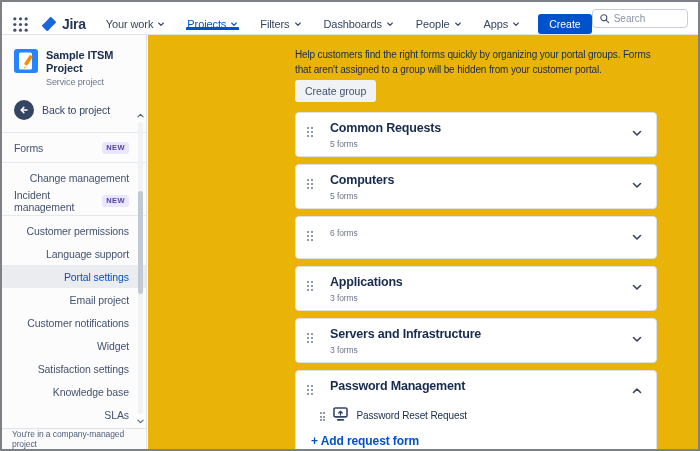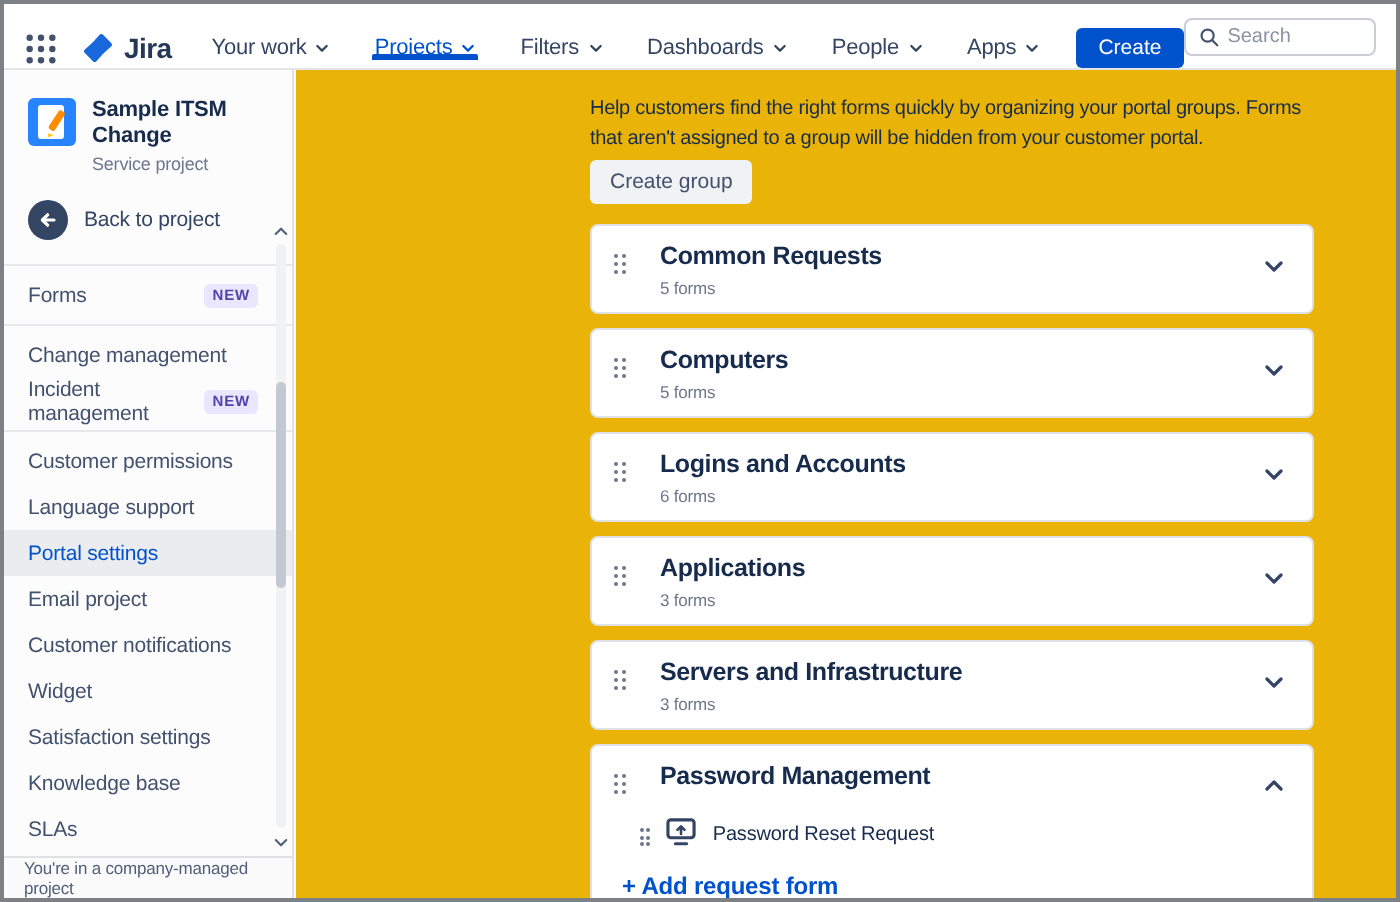--- a/index.html
+++ b/index.html
@@ -35,21 +35,21 @@
   
   .sidebar { position:absolute; left:0; top:33px; bottom:0; width:145px; background:#fcfcfd;
              border-right:1px solid #dfe1e6; color:#42526e; }
   .project { display:flex; gap:8px; padding:14px 10px 0 12px; align-items:flex-start; }
   .project-name { font-size:11px; font-weight:bold; color:#172B4D; line-height:13px; }
   .project-type { font-size:9px; color:#6b778c; margin-top:2px; }
   .back-row { display:flex; gap:8px; align-items:center; padding:0 12px; margin-top:13px;
               font-size:10.5px; color:#344563; cursor:pointer; }
   .menu { margin-top:12px; border-top:1px solid #e6e8ec; padding-top:3px; }
   .menu-item { height:23px; display:flex; align-items:center; padding:0 17px 0 12px; gap:6px;
-               font-size:10.5px; cursor:pointer; color:#42526e; }
+               font-size:10.5px; cursor:pointer; color:#42526e;justify-content:flex-end; }
   .menu-item.selected { background:#ebecf0; color:#0052CC; }
   .menu-divider { border-top:1px solid #e6e8ec; margin:3px 0; }
   .badge { margin-left:auto; font-size:7.5px; font-weight:bold; color:#5243AA; background:#EAE6FF;
            padding:1.5px 4px; border-radius:3px; letter-spacing:.4px; }
   .sidebar-footer { position:absolute; left:0; right:0; bottom:0; height:21px; border-top:1px solid #dfe1e6;
            background:#fbfbfc; display:flex; align-items:center; padding:0 10px; font-size:8.5px; color:#505f79; }
   .sb-scroll { position:absolute; right:1px; top:76px; bottom:24px; width:9px; }
   .sb-arrow { position:absolute; left:0; width:9px; height:8px; display:flex; align-items:center;
            justify-content:center; color:#505f79; cursor:pointer; }
   .sb-arrow.up { top:0; } .sb-arrow.down { bottom:0; }
@@ -176,21 +176,21 @@
     <div class="project">
       <span style="display:flex">
         <svg width="24" height="24" viewBox="0 0 24 24">
           <rect x="0" y="0" width="24" height="24" rx="3" fill="#2684FF"></rect>
           <rect x="5" y="3.5" width="13" height="17" rx="1.5" fill="#fff"></rect>
           <rect x="12.6" y="5.8" width="3.6" height="11" rx="1.2" fill="#FF8B00" transform="rotate(33 14.4 11.3)"></rect>
           <path d="M10.2 17.6l2.6 1-2.9 1 .3-2z" fill="#FFC400"></path>
         </svg>
       </span>
       <div>
-        <div class="project-name">Sample ITSM Change</div>
+        <div class="project-name">Sample ITSM Project</div>
         <div class="project-type">Service project</div>
       </div>
     </div>
 
     <div class="back-row">
       <span style="display:flex">
         <svg width="20" height="20" viewBox="0 0 20 20">
           <circle cx="10" cy="10" r="10" fill="#344563"></circle>
           <path d="M13 10H7.4M9.8 7.4L7.2 10l2.6 2.6" fill="none" stroke="#fff" stroke-width="1.6" stroke-linecap="round" stroke-linejoin="round"></path>
         </svg>
@@ -304,21 +304,20 @@
 
       <section class="group-card">
         <span class="grip">
             <i></i>
             <i></i>
             <i></i>
             <i></i>
             <i></i>
             <i></i>
           </span>
-        <div class="g-title">Logins and Accounts</div>
         <div class="g-count">6 forms</div>
         <button class="g-chev">
             <svg width="12" height="12" viewBox="0 0 12 12">
               <path d="M2.5 4.5L6 8l3.5-3.5" fill="none" stroke="#344563" stroke-width="1.6" stroke-linecap="round" stroke-linejoin="round"></path>
             </svg>
           </button>
       </section>
 
       <section class="group-card">
         <span class="grip">

